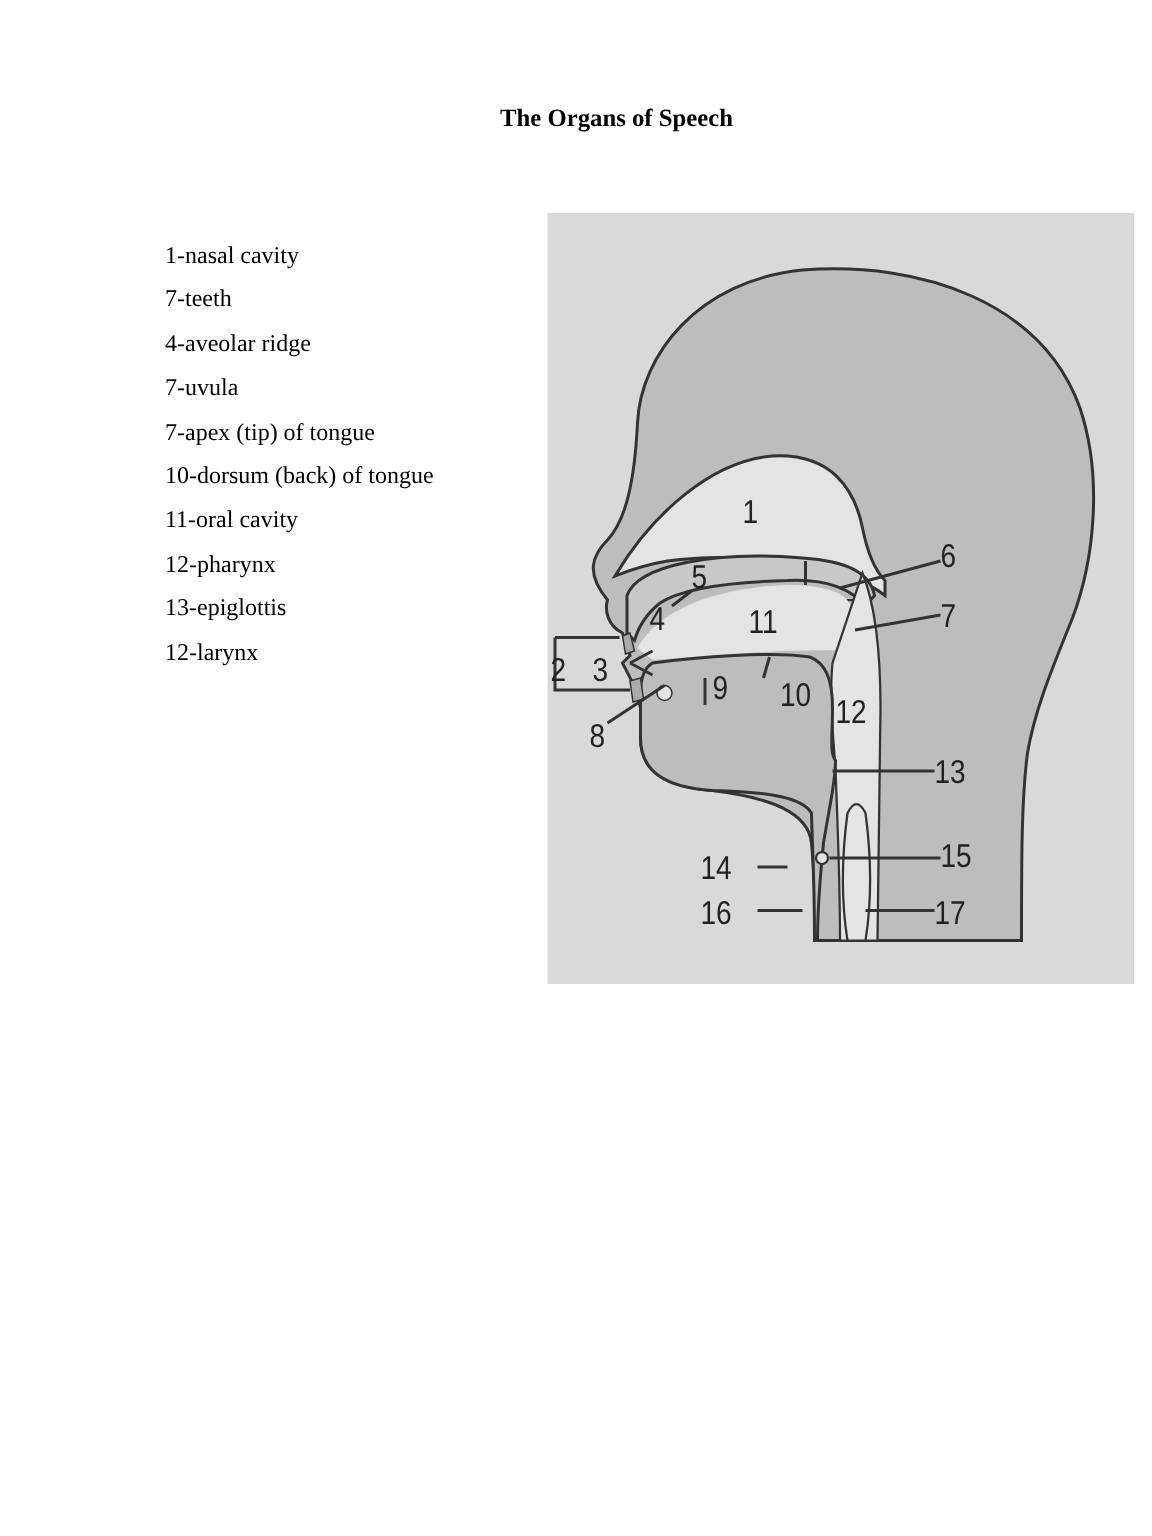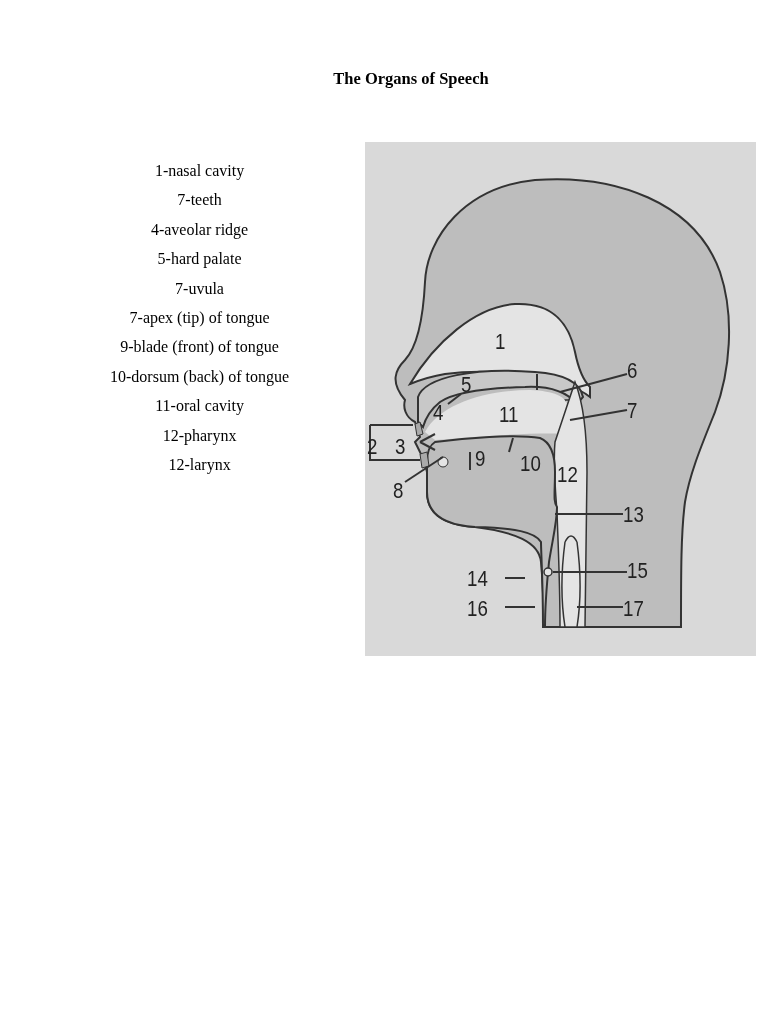--- a/index.html
+++ b/index.html
@@ -26,21 +26,20 @@
     line-height: 22px;
   }
   .legend-list {
     position: absolute;
     top: 160px;
     left: 110px;
     margin: 0;
     padding: 0;
     list-style: none;
     font-size: 16px;
-    text-align: center;
   }
   .legend-list li {
     height: 29.4px;
     line-height: 22px;
     white-space: nowrap;
   }
   .figure {
     position: absolute;
     left: 365px;
     top: 142px;
@@ -68,27 +67,26 @@
 <body>
 
 <div>
 
   <div class="page-title">The Organs of Speech</div>
 
   <ul class="legend-list">
     <li>1-nasal cavity</li>
     <li>7-teeth</li>
     <li>4-aveolar ridge</li>
-    <li>5-hard palate</li>
     <li>7-uvula</li>
     <li>7-apex (tip) of tongue</li>
-    <li>9-blade (front) of tongue</li>
     <li>10-dorsum (back) of tongue</li>
     <li>11-oral cavity</li>
     <li>12-pharynx</li>
+    <li>13-epiglottis</li>
     <li>12-larynx</li>
   </ul>
 
   <div class="figure">
     <svg viewBox="0 0 391 514" xmlns="http://www.w3.org/2000/svg">
 
       <path d="
         M 40 258
         C 25 240 30 228 40 218
         C 52 205 58 180 60 140

